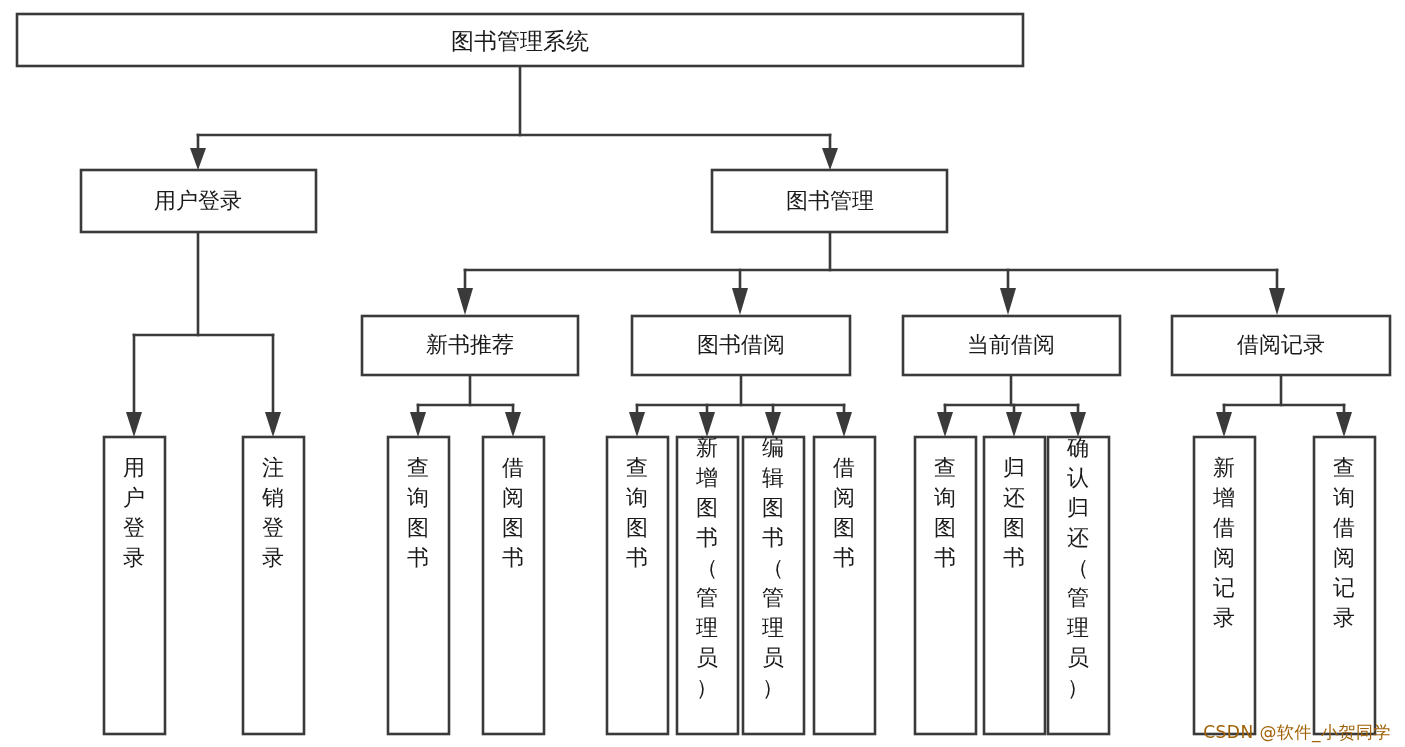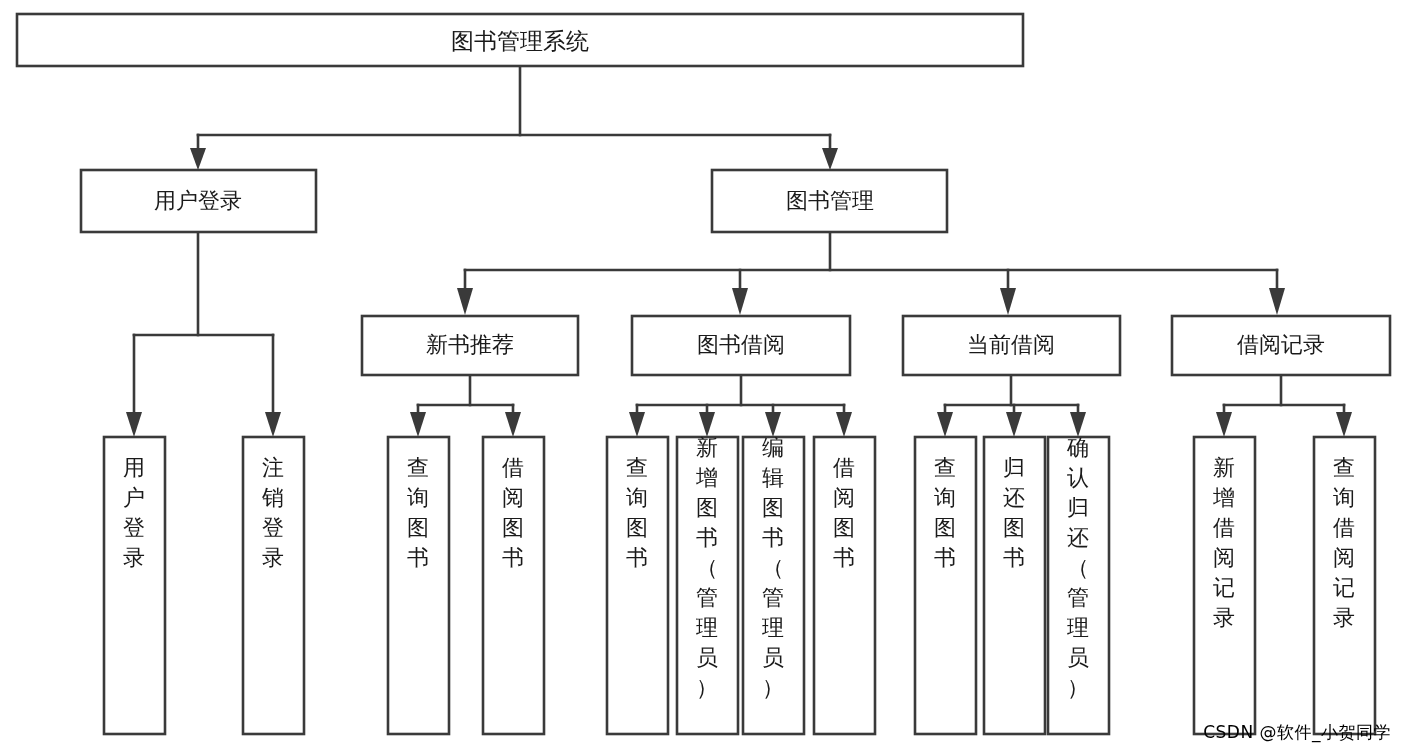--- a/index.html
+++ b/index.html
@@ -54,21 +54,21 @@
     font-size: 22px;
     text-anchor: middle;
   }
   .title-label {
     font-size: 23px;
   }
   .watermark {
     position: absolute;
     right: 14px;
     bottom: 3px;
-    color: #000000;
+    color: #a16207;
     font-size: 17px;
     font-family: "DejaVu Sans", "Liberation Sans", sans-serif;
     white-space: nowrap;
     letter-spacing: 0.5px;
     user-select: none;
   }
 </style>
 </head>
 <body>
 

